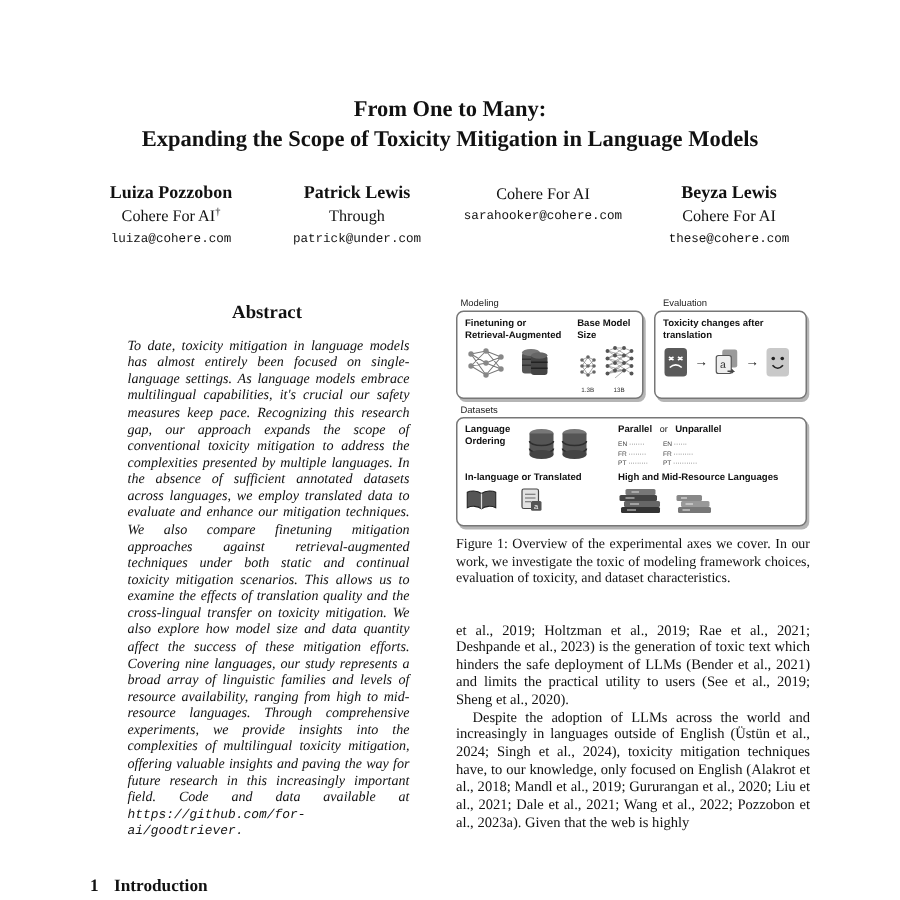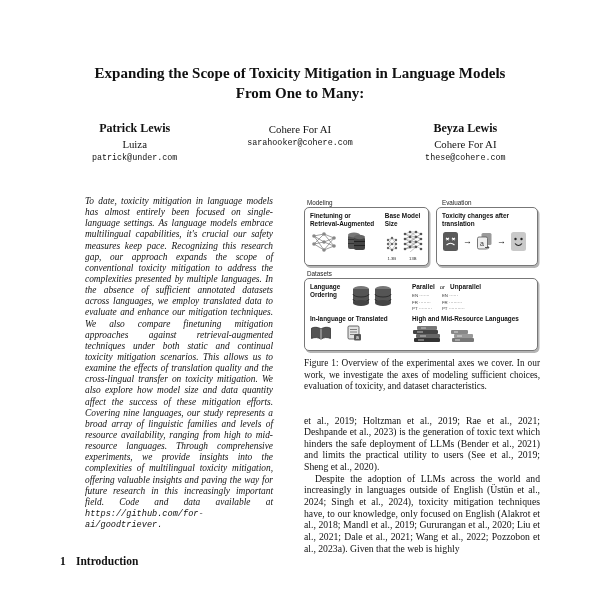--- a/index.html
+++ b/index.html
@@ -48,44 +48,50 @@
   .bodytext{font-size:9.7px;line-height:1.2;text-align:justify;margin-top:22px;}
   .bodytext p{margin:0;}
   .bodytext p.indent{text-indent:11px;}
 </style>
 </head>
 <body>
 
 <div class="page">
 
   <div class="title">
+    <div>From One to Many:</div>
     <div>Expanding the Scope of Toxicity Mitigation in Language Models</div>
-    <div>From One to Many:</div>
   </div>
 
   <div class="authors">
     <div class="author">
+      <div class="name">Luiza Pozzobon</div>
+      <div class="affil"><span>Cohere For AI</span><sup>†</sup></div>
+      <div class="email">luiza@cohere.com</div>
+    </div>
+    <div class="author">
       <div class="name">Patrick Lewis</div>
-      <div class="affil"><span>Luiza</span><sup></sup></div>
+      <div class="affil"><span>Through</span><sup></sup></div>
       <div class="email">patrick@under.com</div>
     </div>
     <div class="author">
       <div class="affil"><span>Cohere For AI</span><sup></sup></div>
       <div class="email">sarahooker@cohere.com</div>
     </div>
     <div class="author">
       <div class="name">Beyza Lewis</div>
       <div class="affil"><span>Cohere For AI</span><sup></sup></div>
       <div class="email">these@cohere.com</div>
     </div>
   </div>
 
   <div class="columns">
 
     <div class="col">
+      <div class="abs-heading">Abstract</div>
       <p class="abs-body"><span>To date, toxicity mitigation in language models has almost entirely been focused on single-language settings. As language models embrace multilingual capabilities, it's crucial our safety measures keep pace. Recognizing this research gap, our approach expands the scope of conventional toxicity mitigation to address the complexities presented by multiple languages. In the absence of sufficient annotated datasets across languages, we employ translated data to evaluate and enhance our mitigation techniques. We also compare finetuning mitigation approaches against retrieval-augmented techniques under both static and continual toxicity mitigation scenarios. This allows us to examine the effects of translation quality and the cross-lingual transfer on toxicity mitigation. We also explore how model size and data quantity affect the success of these mitigation efforts. Covering nine languages, our study represents a broad array of linguistic families and levels of resource availability, ranging from high to mid-resource languages. Through comprehensive experiments, we provide insights into the complexities of multilingual toxicity mitigation, offering valuable insights and paving the way for future research in this increasingly important field. Code and data available at</span> <span class="mono">https://github.com/for-ai/goodtriever.</span></p>
       <div class="section-heading">
         <span class="num">1</span><span>Introduction</span>
       </div>
     </div>
 
     <div class="col">
 
       <div class="figure">
         <div class="fig-label-row">
@@ -271,21 +277,21 @@
               <svg width="26" height="13" viewBox="0 0 26 13">
                 <rect x="2" y="8" width="22" height="4" rx="1" fill="#777"></rect>
                 <rect x="4" y="4" width="19" height="4" rx="1" fill="#999"></rect>
                 <rect x="1" y="0" width="17" height="4" rx="1" fill="#888"></rect>
                 <path d="M5,10 h5 M7,6 h5 M4,2 h4" stroke="#eee" stroke-width="0.8"></path>
               </svg>
             </div>
           </div>
         </div>
 
-        <div class="caption" style="font-family:'Liberation Serif',serif;">Figure 1: Overview of the experimental axes we cover. In our work, we investigate the axes of modeling sufficient choices, evaluation of toxicity, and dataset characteristics.</div>
+        <div class="caption" style="font-family:'Liberation Serif',serif;">Figure 1: Overview of the experimental axes we cover. In our work, we investigate the toxic of modeling framework choices, evaluation of toxicity, and dataset characteristics.</div>
       </div>
 
       <div class="bodytext">
         <p>et al., 2019; Holtzman et al., 2019; Rae et al., 2021; Deshpande et al., 2023) is the generation of toxic text which hinders the safe deployment of LLMs (Bender et al., 2021) and limits the practical utility to users (See et al., 2019; Sheng et al., 2020).</p>
         <p class="indent">Despite the adoption of LLMs across the world and increasingly in languages outside of English (Üstün et al., 2024; Singh et al., 2024), toxicity mitigation techniques have, to our knowledge, only focused on English (Alakrot et al., 2018; Mandl et al., 2019; Gururangan et al., 2020; Liu et al., 2021; Dale et al., 2021; Wang et al., 2022; Pozzobon et al., 2023a). Given that the web is highly</p>
       </div>
 
     </div>
   </div>
 

